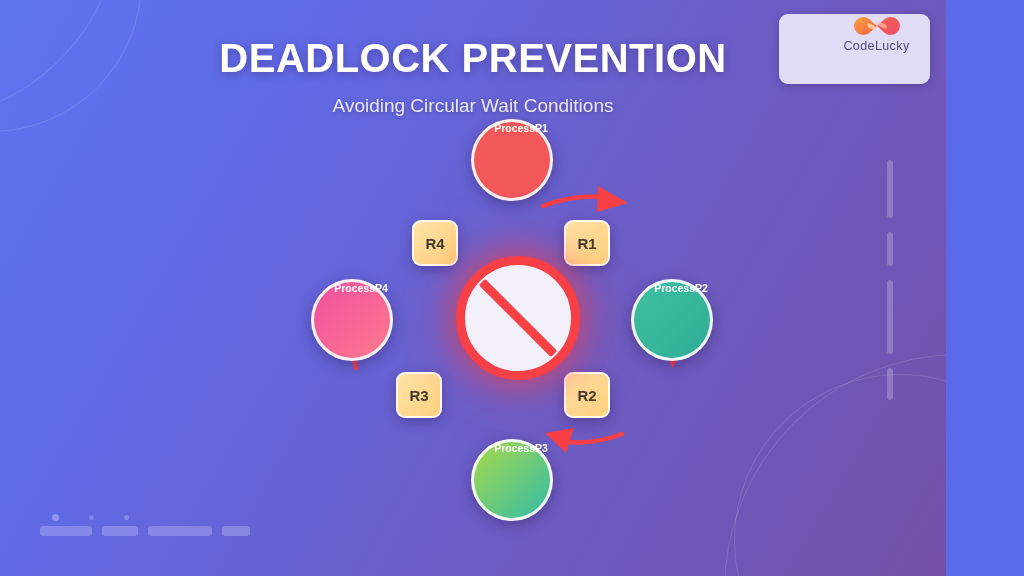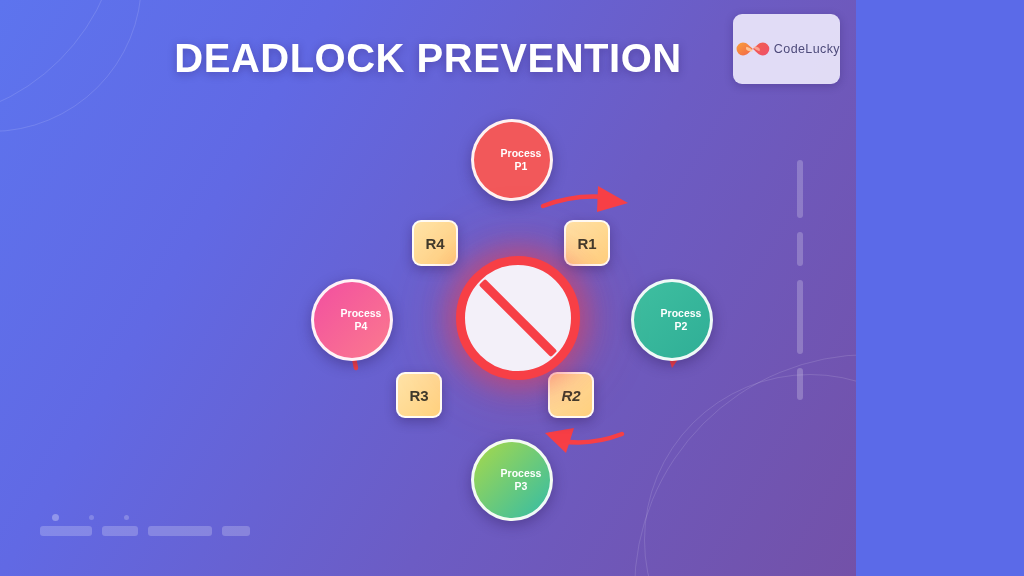--- a/index.html
+++ b/index.html
@@ -2,21 +2,21 @@
 <html><head>
 <meta charset="utf-8">
 <style>
   html,body{margin:0;padding:0;}
   body{
     width:1024px;height:576px;overflow:hidden;
     font-family:"Liberation Sans", sans-serif;
     background:#5b6ae8;
   }
   #slide{
-    position:relative;width:856px;height:576px;overflow:hidden;
+    position:relative;width:946px;height:576px;overflow:hidden;
     background:linear-gradient(120deg,#5d74ee 0%,#6169e4 28%,#6c5cc4 62%,#7351a8 100%);
   }
   
   .arc{position:absolute;border-radius:50%;border:1.5px solid rgba(255,255,255,.13);pointer-events:none;}
   #arc-tl{width:300px;height:300px;left:-160px;top:-170px;}
   #arc-tl2{width:420px;height:420px;left:-300px;top:-300px;}
   #arc-br{width:330px;height:330px;right:-120px;bottom:-130px;}
   #arc-br2{width:470px;height:470px;right:-250px;bottom:-250px;}
 
   
@@ -29,55 +29,54 @@
     position:absolute;left:0;right:0;top:95px;text-align:center;
     font-size:19px;color:#eae8fb;font-weight:400;
     text-shadow:0 1px 4px rgba(40,20,90,.30);
   }
 
   
   #logo-card{
     position:absolute;right:16px;top:14px;width:107px;height:70px;
     background:rgba(233,230,250,.93);border-radius:9px;
     box-shadow:0 2px 8px rgba(30,15,70,.25);
-    display:flex;flex-direction:row;align-items:center;justify-content:center;gap:1px;
+    display:flex;flex-direction:column;align-items:center;gap:1px;padding-left:44px;
   }
   #logo-mark{width:56px;height:24px;}
   #logo-text{font-size:12.5px;color:#4d4a7a;letter-spacing:.4px;}
 
   
   #diagram{position:absolute;left:0;top:0;width:1024px;height:576px;}
   #arrows{position:absolute;left:0;top:0;width:1024px;height:576px;}
 
   .node{position:absolute;box-sizing:border-box;}
 
   .process{
     border-radius:50%;width:82px;height:82px;
     border:3px solid rgba(255,255,255,.92);
     box-shadow:0 4px 14px rgba(35,15,70,.35);
     color:#fff;font-size:10.5px;font-weight:bold;line-height:13px;
-    display:flex;flex-direction:column;justify-content:center;
+    display:flex;flex-direction:row;justify-content:center;
     padding-left:18px;
-    align-items:center;
   }
   #proc-p1{left:471px;top:119px;background:#f2585a;}
   #proc-p2{left:631px;top:279px;background:linear-gradient(135deg,#3fbfa0 0%,#2fae96 100%);}
   #proc-p3{left:471px;top:439px;background:linear-gradient(135deg,#a8d94a 0%,#34bca6 100%);}
   #proc-p4{left:311px;top:279px;background:linear-gradient(135deg,#f24fa0 0%,#fb7a8e 100%);}
 
   .resource{
     width:46px;height:46px;border-radius:9px;
     background:linear-gradient(135deg,#ffe3a8 0%,#ffd27f 100%);
     border:2.5px solid rgba(255,255,255,.92);
     box-shadow:0 4px 12px rgba(35,15,70,.32);
     display:flex;align-items:center;justify-content:center;
     color:#3e3a2c;font-size:15px;font-weight:bold;
   }
   #res-r1{left:564px;top:220px;}
-  #res-r2{left:548px;top:372px;font-style:italic;}
+  #res-r2{left:564px;top:372px;}
   #res-r3{left:396px;top:372px;}
   #res-r4{left:412px;top:220px;}
 
   
   #no-entry{
     position:absolute;left:456px;top:256px;width:124px;height:124px;
     border-radius:50%;
     background:#f3f0f9;
     border:9px solid #f73f46;
     box-sizing:border-box;
@@ -105,20 +104,21 @@
 <body>
 
 <div id="slide">
 
   <div class="arc" id="arc-tl"></div>
   <div class="arc" id="arc-tl2"></div>
   <div class="arc" id="arc-br"></div>
   <div class="arc" id="arc-br2"></div>
 
   <div id="title">DEADLOCK PREVENTION</div>
+  <div id="subtitle">Avoiding Circular Wait Conditions</div>
 
   <div id="logo-card">
     <svg id="logo-mark" viewBox="0 0 56 24">
       <defs>
         <linearGradient id="lg1" x1="0" y1="0" x2="1" y2="1">
           <stop offset="0%" stop-color="#f9a13a"></stop>
             <stop offset="100%" stop-color="#f2614b"></stop>
         </linearGradient>
         <linearGradient id="lg2" x1="0" y1="0" x2="1" y2="1">
           <stop offset="0%" stop-color="#f2614b"></stop>

